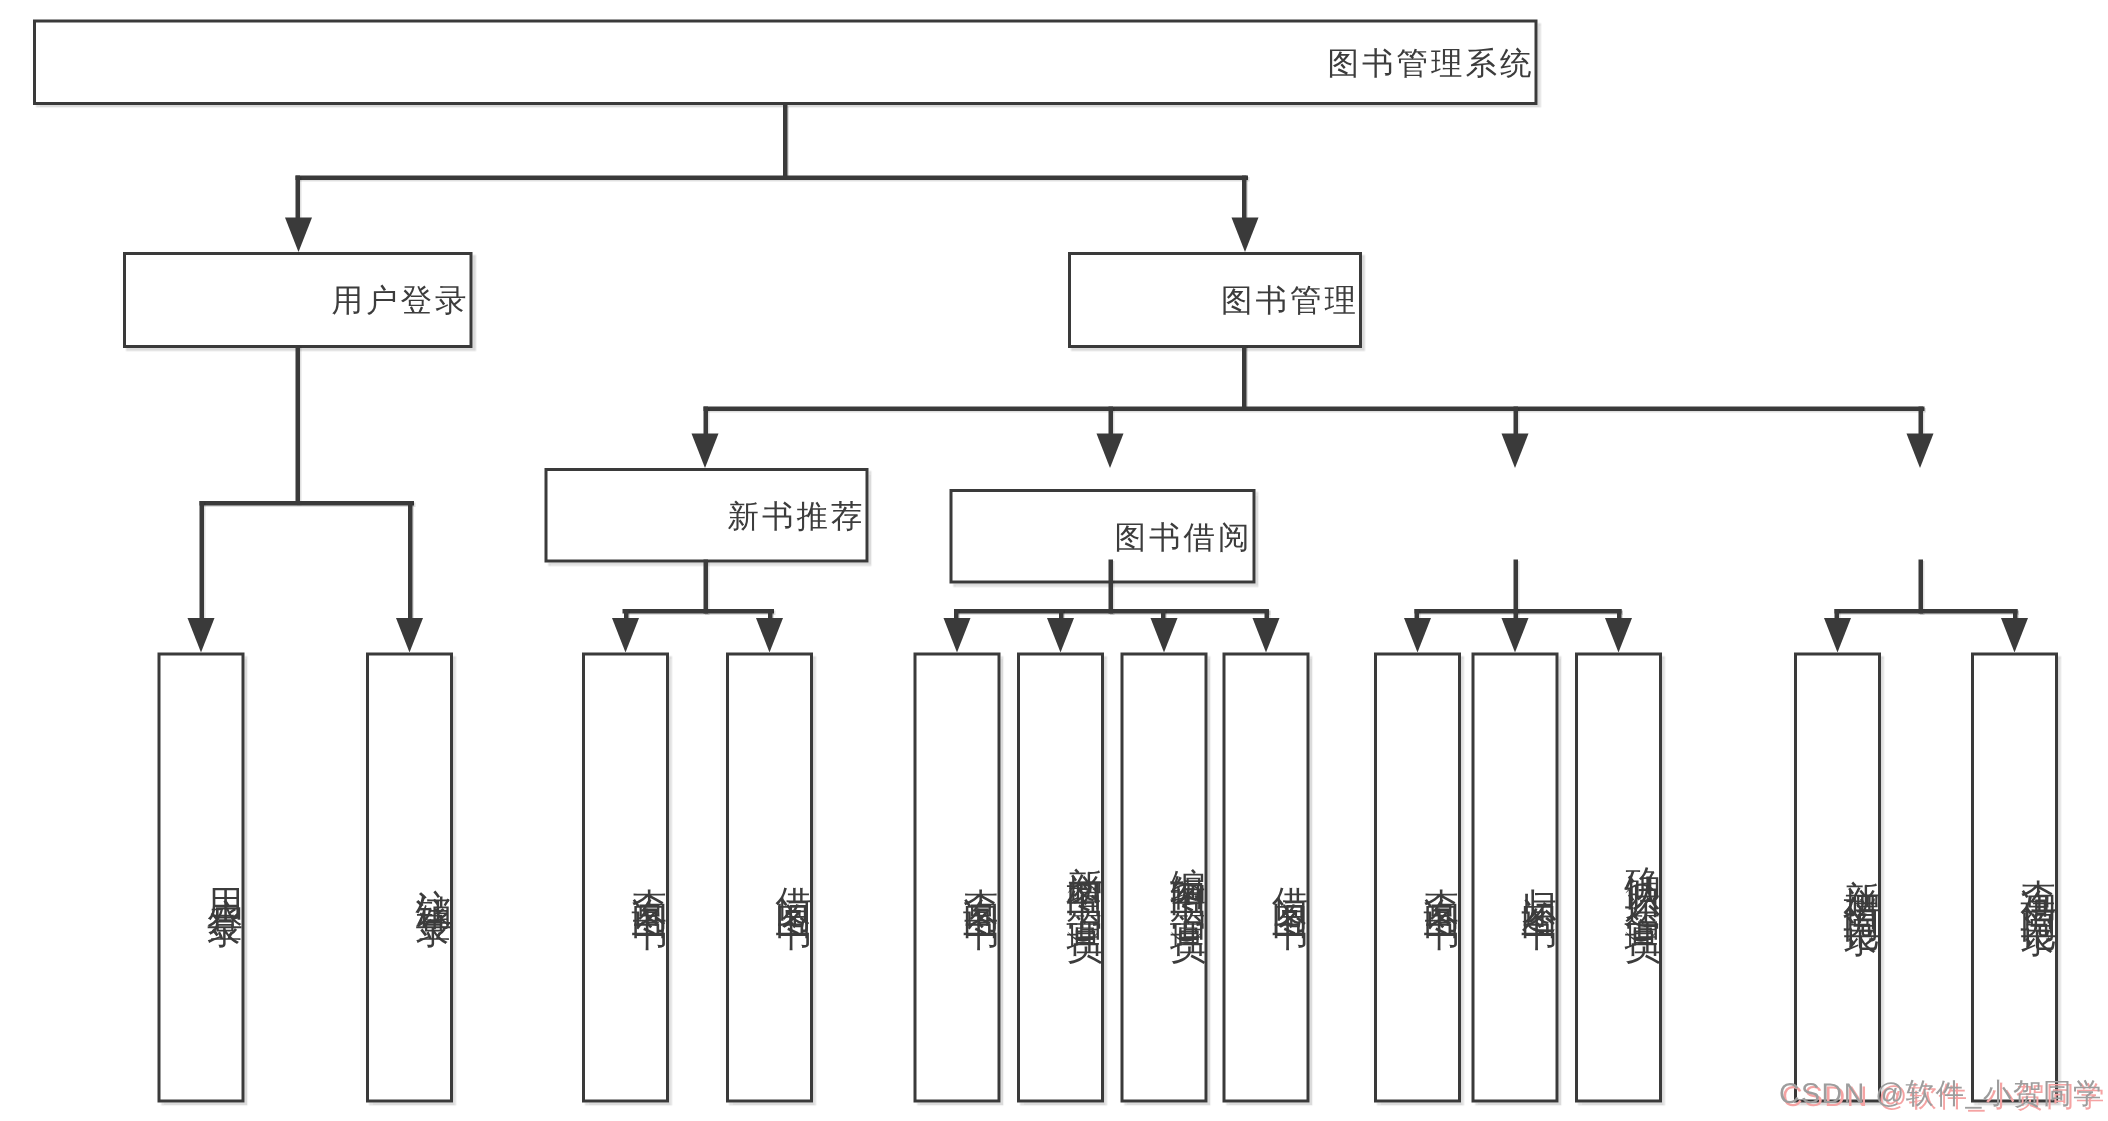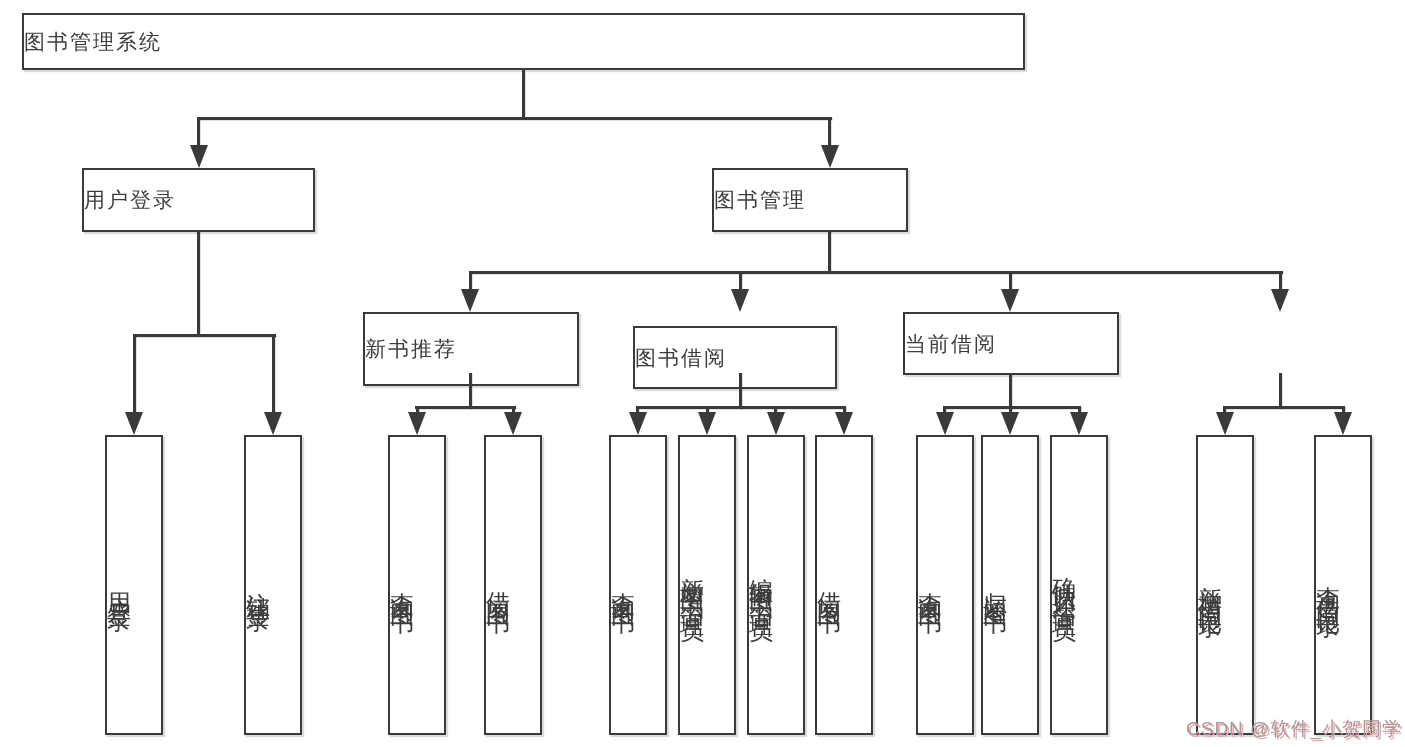--- a/index.html
+++ b/index.html
@@ -12,21 +12,21 @@
     overflow: hidden;
   }
   .box {
     position: absolute;
     box-sizing: border-box;
     background: #ffffff;
     border: 2px solid #3a3a3a;
     box-shadow: 2px 2px 1px rgba(0,0,0,0.14);
     display: flex;
     align-items: center;
-    justify-content: flex-start;
+    justify-content: flex-end;
     color: #3c3c3c;
   }
   .hlabel {
     font-size: 21px;
     letter-spacing: 2px;
     white-space: nowrap;
     color: #3c3c3c;
   }
   .vbox .vlabel {
     writing-mode: vertical-lr;
@@ -95,28 +95,25 @@
   <div class="line" style="left:469px;top:271px;width:814px;height:3px"></div>
   <div class="line" style="left:469px;top:271px;width:3px;height:22px"></div>
   <div class="arrow" style="left:461px;top:289px"></div>
   <div class="line" style="left:739px;top:271px;width:3px;height:22px"></div>
   <div class="arrow" style="left:731px;top:289px"></div>
   <div class="line" style="left:1009px;top:271px;width:3px;height:22px"></div>
   <div class="arrow" style="left:1001px;top:289px"></div>
   <div class="line" style="left:1279px;top:271px;width:3px;height:22px"></div>
   <div class="arrow" style="left:1271px;top:289px"></div>
 
-  <div class="box" style="left:363px;top:312px;width:216px;height:74px">
+  <div class="box" style="left:363px;top:312px;width:216px;height:63px">
     <span class="hlabel">新书推荐</span>
   </div>
   <div class="box" style="left:633px;top:326px;width:204px;height:63px">
     <span class="hlabel">图书借阅</span>
-  </div>
-  <div class="box" style="left:903px;top:312px;width:216px;height:63px">
-    <span class="hlabel">当前借阅</span>
   </div>
 
   <div class="line" style="left:469px;top:373px;width:3px;height:36px"></div>
   <div class="line" style="left:415px;top:406px;width:101px;height:3px"></div>
   <div class="line" style="left:416px;top:406px;width:3px;height:10px"></div>
   <div class="arrow" style="left:408px;top:412px"></div>
   <div class="line" style="left:512px;top:406px;width:3px;height:10px"></div>
   <div class="arrow" style="left:504px;top:412px"></div>
 
   <div class="line" style="left:739px;top:373px;width:3px;height:36px"></div>

